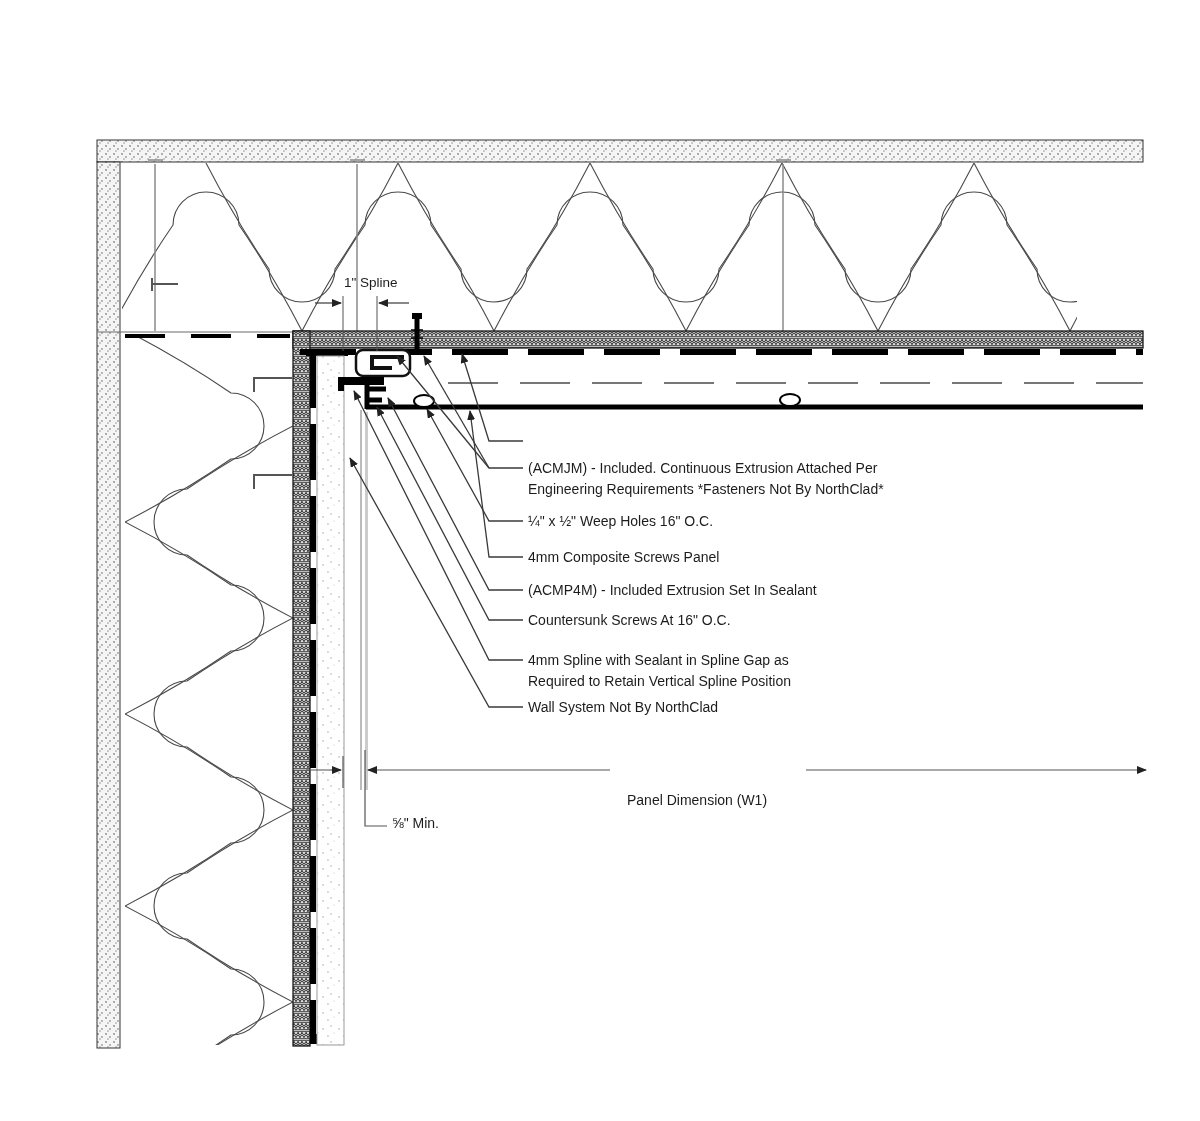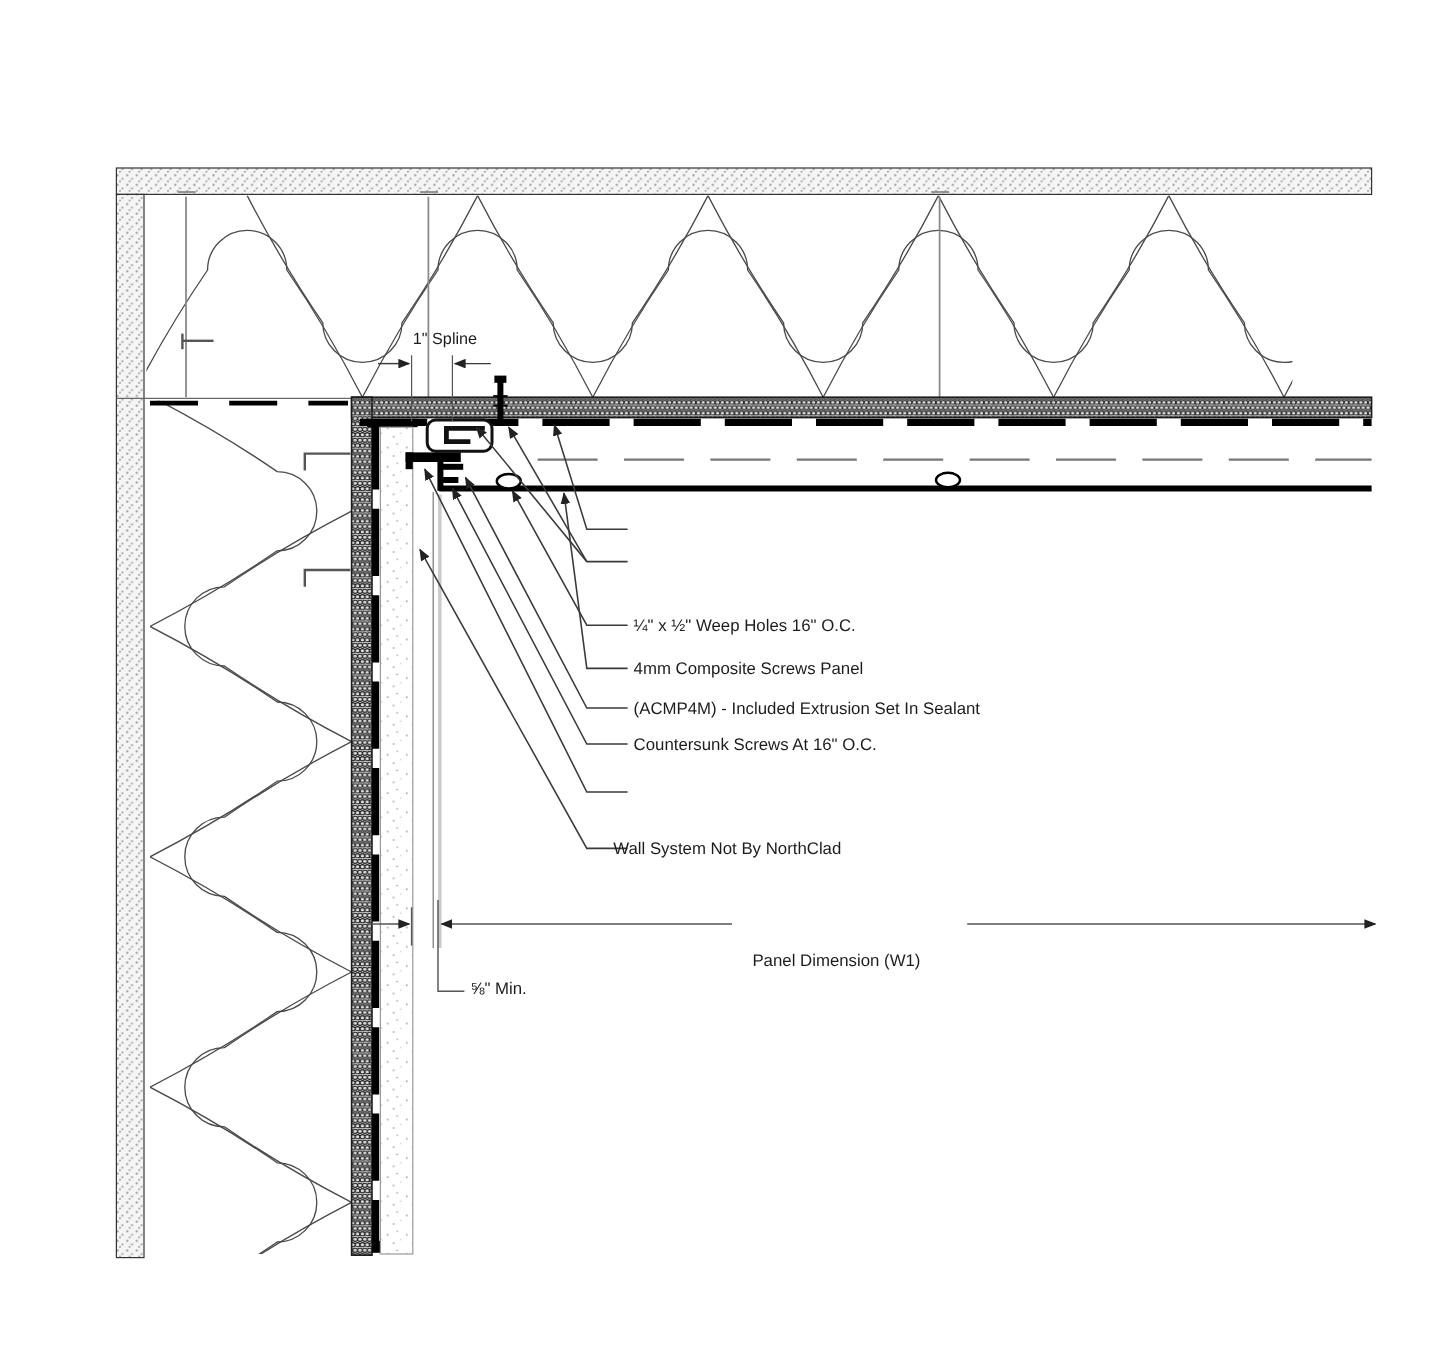--- a/index.html
+++ b/index.html
@@ -183,23 +183,27 @@
     <path d="M523,557 H489 L470,411" marker-end="url(#arr)"></path>
     <path d="M523,590 H489 L388,398" marker-end="url(#arr)"></path>
     <path d="M523,620 H489 L377,407" marker-end="url(#arr)"></path>
     <path d="M523,660 H489 L354,391" marker-end="url(#arr)"></path>
     <path d="M523,707 H489 L350,458" marker-end="url(#arr)"></path>
   </g>
 </svg>
 
 <div class="lbl dim" style="left:344px;top:272px;">1" Spline</div>
 
+<div class="lbl" style="left:528px;top:458px;max-width:480px;">(ACMJM) - Included. Continuous Extrusion Attached Per
+Engineering Requirements *Fasteners Not By NorthClad*</div>
 <div class="lbl" style="left:528px;top:511px;max-width:470px;">¼" x ½" Weep Holes 16" O.C.</div>
 <div class="lbl" style="left:528px;top:547px;max-width:470px;">4mm Composite Screws Panel</div>
 <div class="lbl" style="left:528px;top:580px;max-width:470px;text-align:right;">(ACMP4M) - Included Extrusion Set In Sealant</div>
 <div class="lbl" style="left:528px;top:610px;max-width:470px;">Countersunk Screws At 16" O.C.</div>
-<div class="lbl" style="left:511px;top:697px;max-width:470px;">Wall System Not By NorthClad</div>
+<div class="lbl" style="left:528px;top:650px;max-width:480px;">4mm Spline with Sealant in Spline Gap as
+Required to Retain Vertical Spline Position</div>
+<div class="lbl" style="left:528px;top:697px;max-width:470px;">Wall System Not By NorthClad</div>
 
 <div class="lbl" style="left:627px;top:790px;">Panel Dimension (W1)</div>
 
 <div class="lbl" style="left:392px;top:813px;">⅝" Min.</div>
 
 </div>
 
 </body></html>

